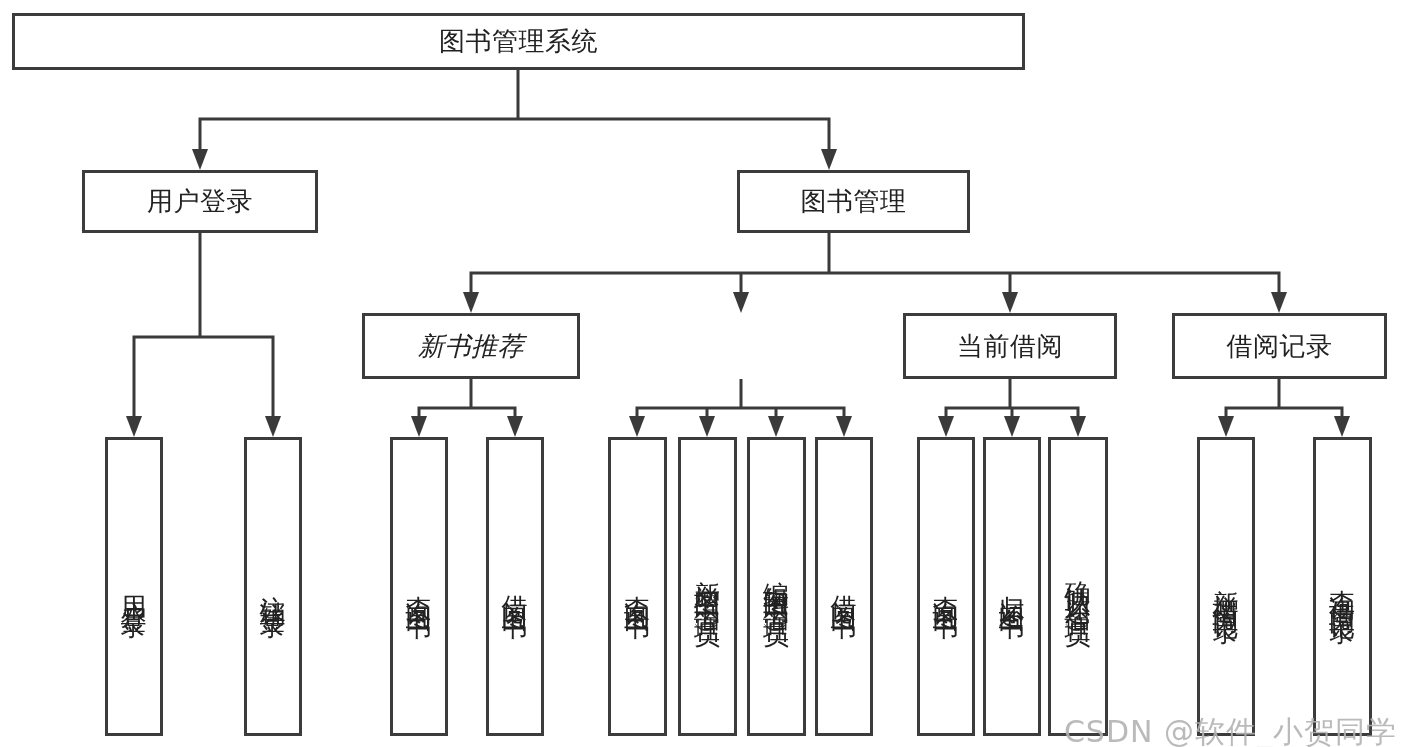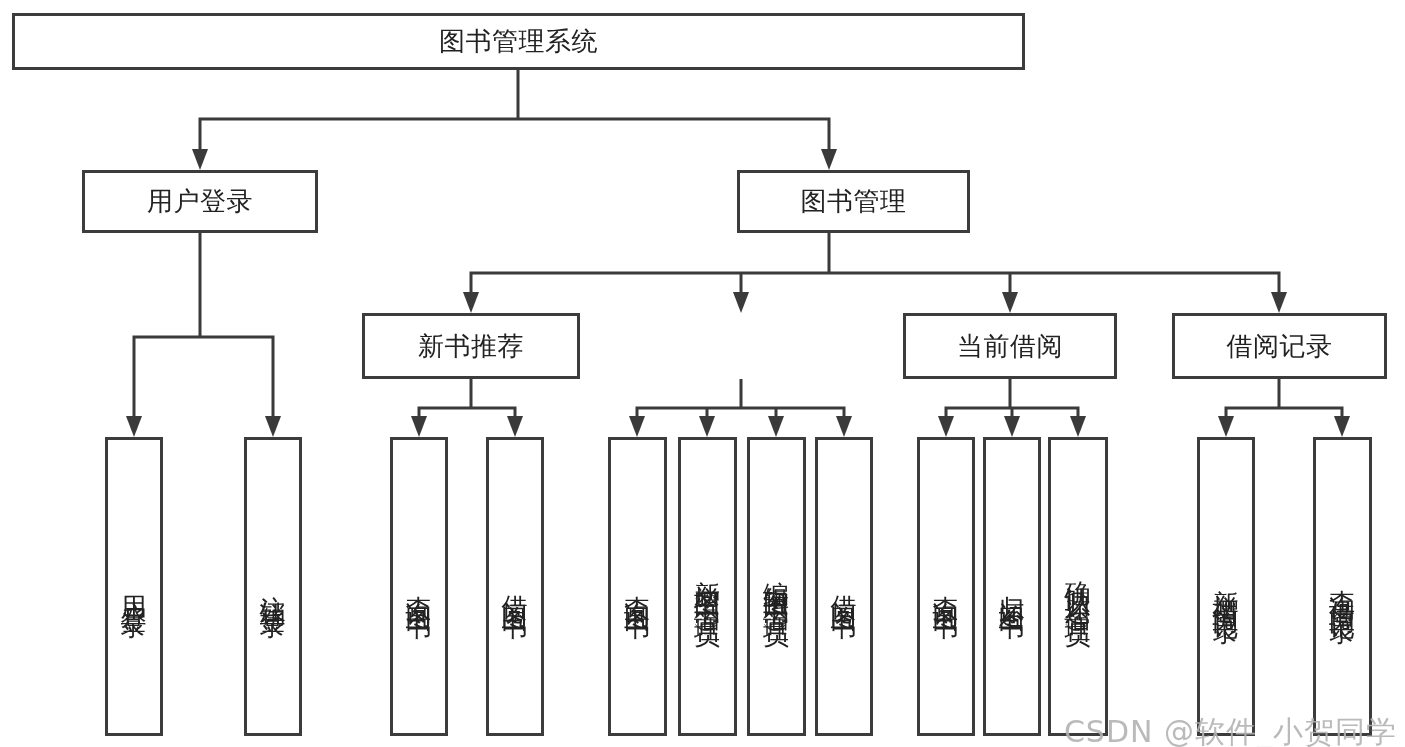--- a/index.html
+++ b/index.html
@@ -95,21 +95,21 @@
       <polygon class="ahead" points="1218,416 1234,416 1226,437"></polygon>
       <polygon class="ahead" points="1334,416 1350,416 1342,437"></polygon>
     </g>
   </svg>
 
   <div class="box hbox" style="left:12px; top:13px; width:1013px; height:57px;">图书管理系统</div>
 
   <div class="box hbox" style="left:82px; top:170px; width:236px; height:63px;">用户登录</div>
   <div class="box hbox" style="left:713px; top:170px; width:233px; height:63px;margin-left:24px;">图书管理</div>
 
-  <div class="box hbox" style="left:362px; top:313px; width:218px; height:66px;">新书推荐</div>
+  <div class="box hbox" style="left:362px; top:313px; width:218px; height:66px;font-style:italic;">新书推荐</div>
   <div class="box hbox" style="left:1172px; top:313px; width:215px; height:66px;">借阅记录</div>
   <div class="box hbox" style="left:903px; top:313px; width:214px; height:66px;">当前借阅</div>
 
   <div class="box vbox" style="left:105px; top:437px; width:58px; height:299px;">用户登录</div>
   <div class="box vbox" style="left:244px; top:437px; width:58px; height:299px;">注销登录</div>
 
   <div class="box vbox" style="left:390px; top:437px; width:58px; height:299px;">查询图书</div>
   <div class="box vbox" style="left:486px; top:437px; width:58px; height:299px;">借阅图书</div>
 
   <div class="box vbox" style="left:608px; top:437px; width:59px; height:299px;">查询图书</div>

